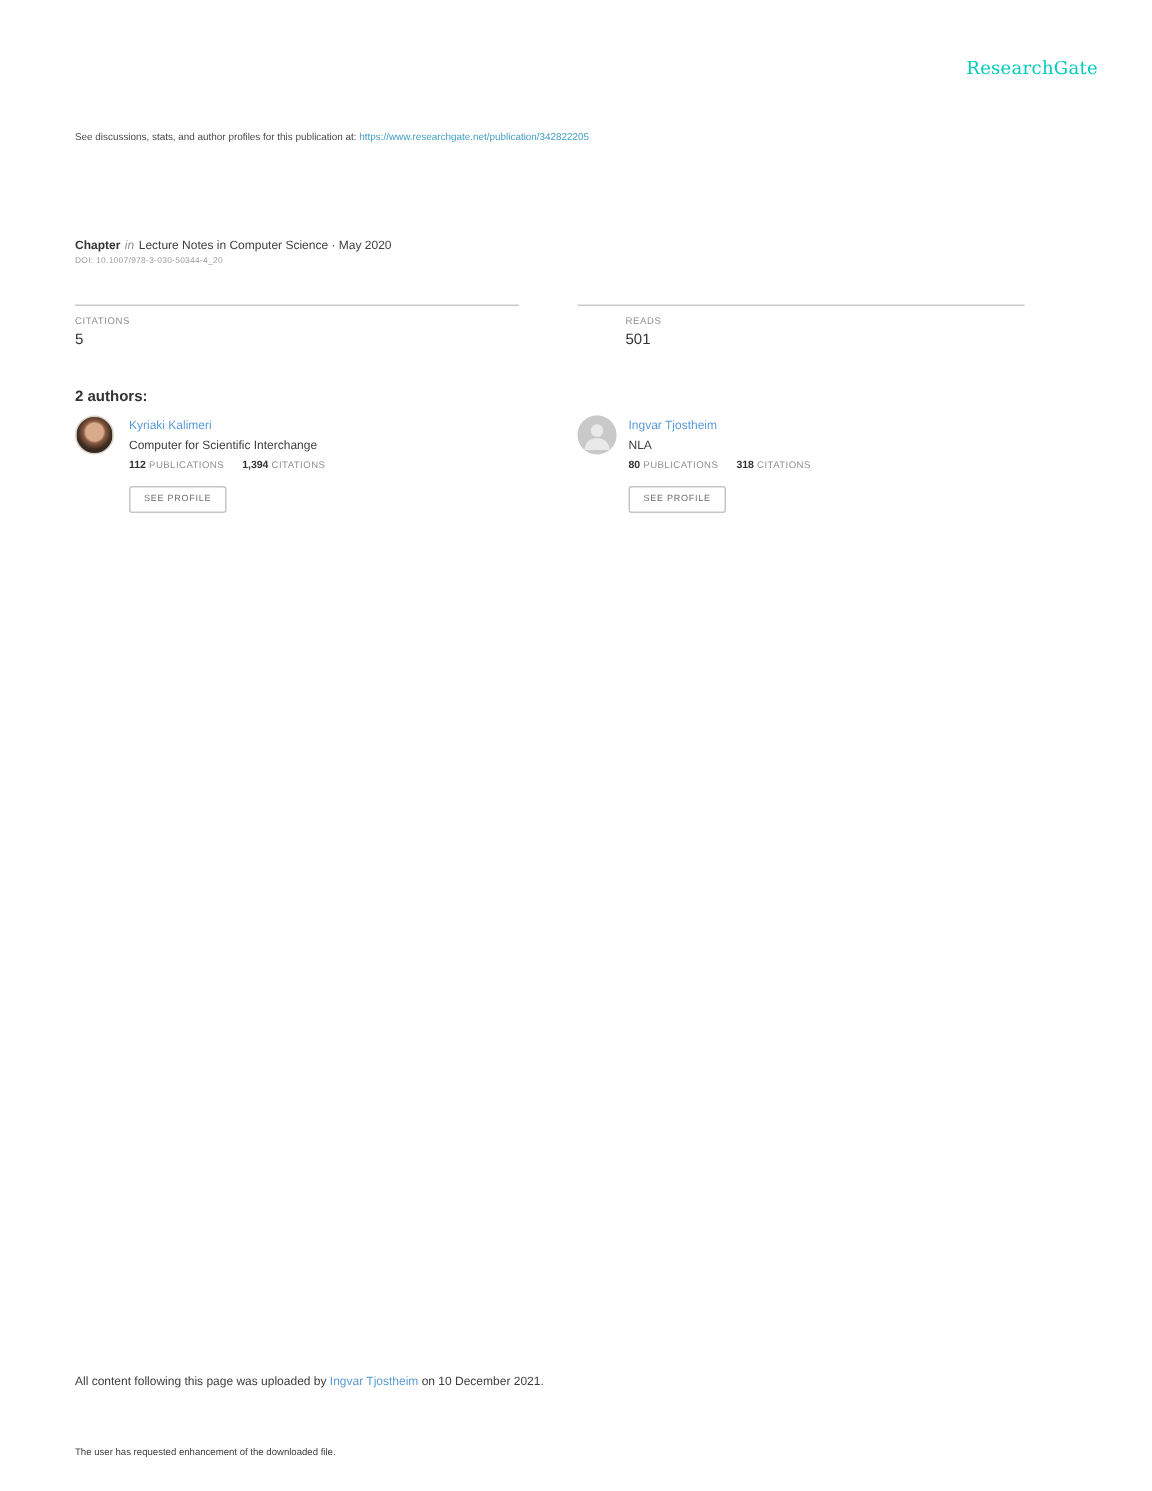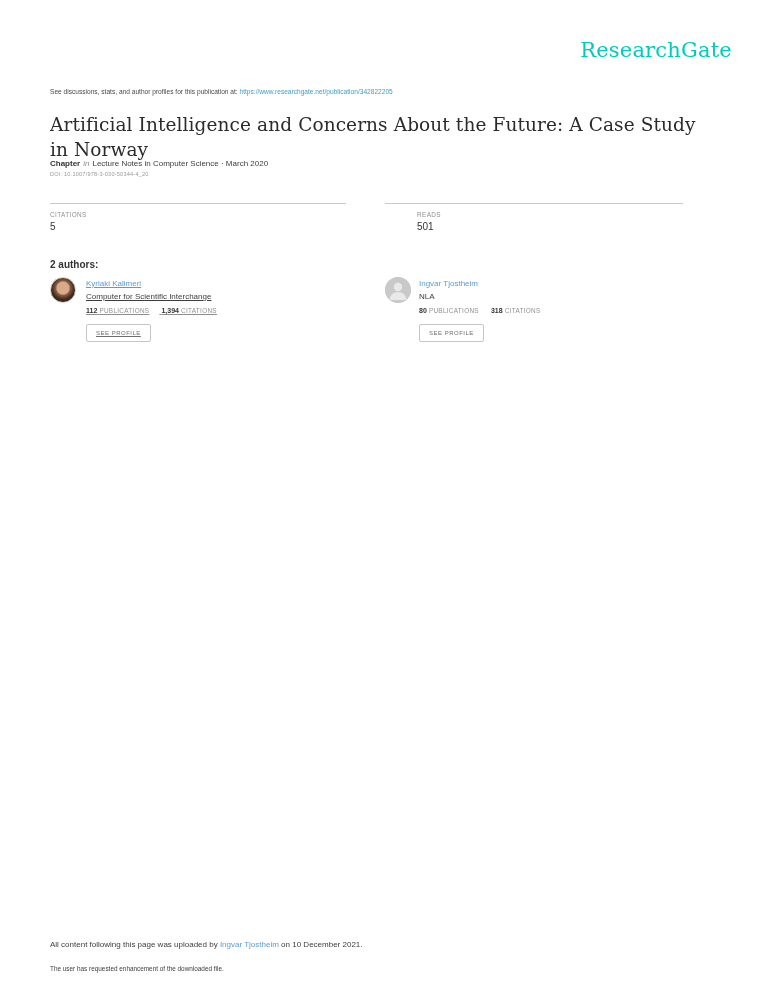--- a/index.html
+++ b/index.html
@@ -10,21 +10,21 @@
     height: 994px;
     background: #ffffff;
     font-family: "Liberation Sans", sans-serif;
     overflow: hidden;
   }
   .abs { position: absolute; }
 
   .rg-logo {
     top: 38px; right: 36px;
     font-family: "DejaVu Serif", serif;
-    font-size: 21px;
+    font-size: 12px;
     color: #00CCBB;
     letter-spacing: 0.2px;
   }
 
   .preface {
     top: 88px; left: 50px;
     font-size: 6.6px;
     color: #4a4a4a;
     white-space: nowrap;
   }
@@ -130,27 +130,27 @@
     background: #ffffff;
     border: 1px solid #c6c6c6;
     border-radius: 2px;
     font-family: "Liberation Sans", sans-serif;
     font-size: 6px;
     letter-spacing: 0.5px;
     color: #6e6e6e;
     cursor: pointer;
   }
 
-  .text-left-x  { left: 86px; text-decoration: underline; }
+  .text-left-x  { left: 86px; }
   .text-right-x { left: 419px; }
   .avatar-left-x  { left: 50px; }
   .avatar-right-x { left: 385px; }
 
   .footer-line1 {
-    top: 940px; left: 50px;
+    top: 916px; left: 50px;
     font-size: 8px;
     color: #3d3d3d;
     white-space: nowrap;
   }
   .footer-line2 {
     top: 965px; left: 50px;
     font-size: 6.4px;
     color: #3d3d3d;
     white-space: nowrap;
   }
@@ -159,24 +159,23 @@
 <body>
 
 <div class="page">
 
   <div class="abs rg-logo">ResearchGate</div>
 
   <div class="abs preface">
     <span>See discussions, stats, and author profiles for this publication at: </span><a>https://www.researchgate.net/publication/342822205</a>
   </div>
 
-  <div class="abs title">Artificial Intelligence and Concerns About the Future: A Case Study in Norway</div>
 
   <div class="abs meta-line">
-    <span class="type">Chapter</span><span class="in-word">in</span><span>Lecture Notes in Computer Science · March 2020</span>
+    <span class="type">Chapter</span><span class="in-word">in</span><span>Lecture Notes in Computer Science · May 2020</span>
   </div>
 
   <div class="abs doi-line">DOI: 10.1007/978-3-030-50344-4_20</div>
 
   <div class="abs rule left"></div>
   <div class="abs rule right"></div>
 
   <div class="abs stat-label col-left">CITATIONS</div>
   <div class="abs stat-value col-left">5</div>
 

